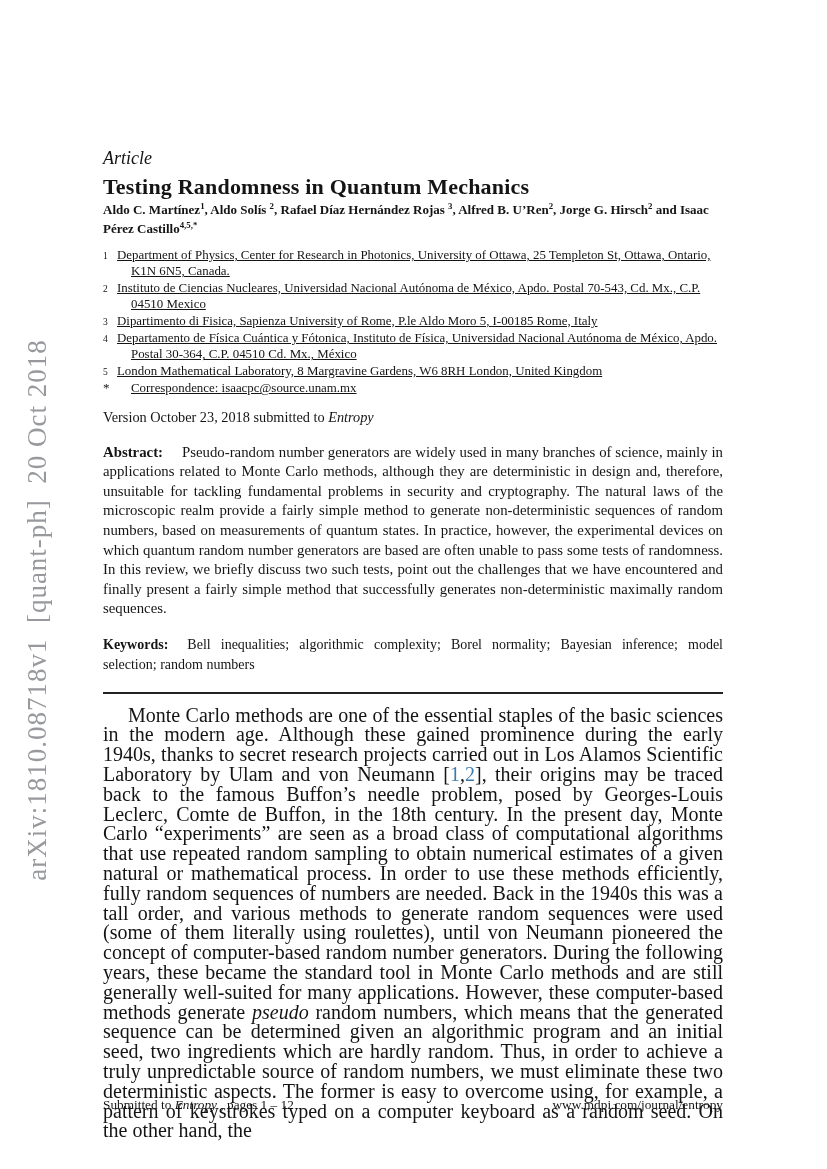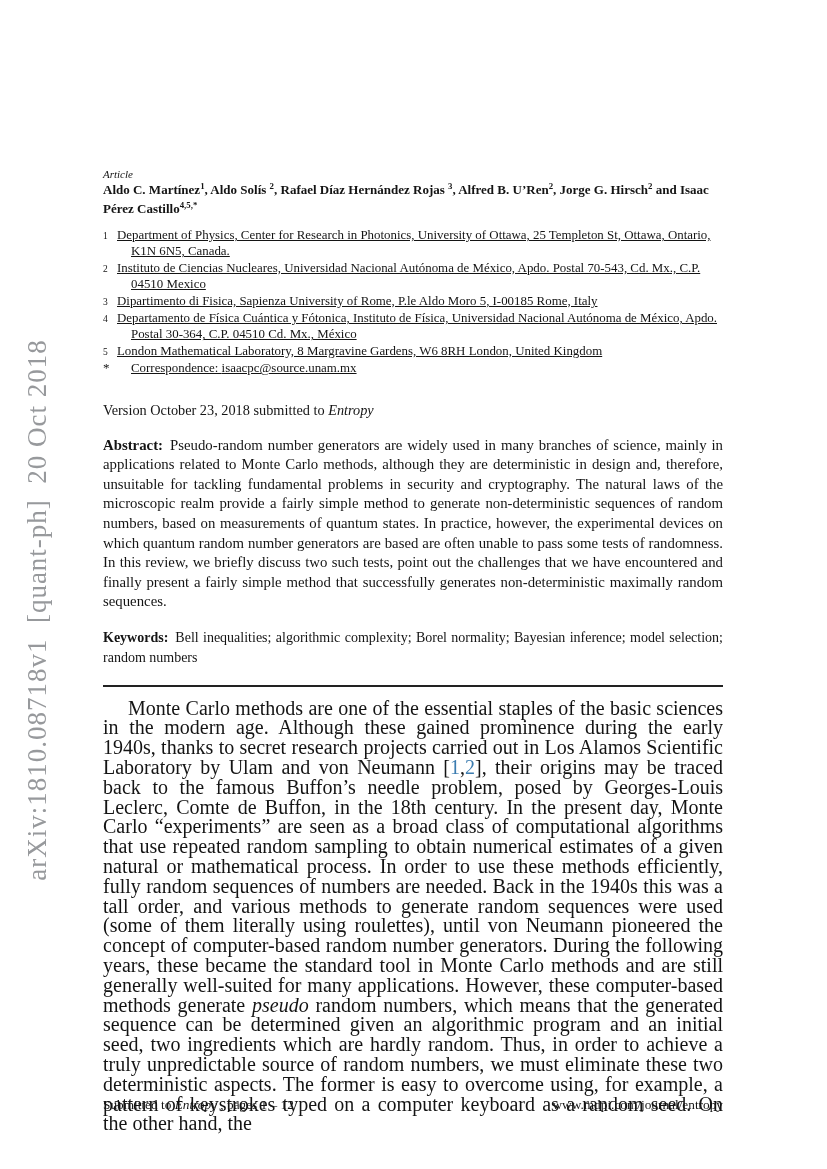--- a/index.html
+++ b/index.html
@@ -11,57 +11,58 @@
   }
   .watermark {
     position:absolute; left:37px; top:610px;
     transform:translate(-50%,-50%) rotate(-90deg);
     white-space:pre; font-size:27px; letter-spacing:1px;
     color:var(--watermark,#97999c);
   }
   .logo { position:absolute; left:656px; top:60px; width:92px; height:56px; }
   .logo svg { color:var(--logo,#2b3478); display:block; }
   .content { position:absolute; left:103px; top:148px; width:620px; }
-  .article-type { font-style:italic; font-size:11px;margin-top:20px; }
+  .article-type { font-style:italic; font-size:18px; }
   .title { font-size:22px; line-height:26px; font-weight:bold; margin-top:5px; letter-spacing:0.2px; }
   .authors { font-weight:bold; font-size:13px; line-height:19px; width:606px; }
   .affiliations { margin-top:9px; font-size:12.9px; line-height:16.4px; }
   .aff-row { display:flex; }
   .aff-marker { flex:none; width:14px; font-size:9.5px; padding-top:1px; }
   .aff-marker.star { font-size:13px; padding-top:0; }
   .aff-body { flex:1; padding-left:14px; text-indent:-14px;text-decoration:underline; }
   .corr .aff-body { text-indent:0; }
-  .version { margin-top:25px; font-size:14.3px; }
+  .version { margin-top:12px; font-size:14.3px; }
   .abstract { margin-top:17px; font-size:14.8px; line-height:19.6px; text-align:justify; }
   .keywords { margin-top:16px; font-size:14px; line-height:19.6px; text-align:justify; }
   .divider { margin-top:18px; height:1.4px; background:#222; }
   .sec-heading { margin-top:30px; font-size:15.2px; font-weight:bold; }
   .body-par { margin-top:12px; font-size:20px; line-height:19.8px; text-align:justify; text-indent:25px; }
   .footer {
     position:absolute; left:103px; top:1097px; width:620px;
     display:flex; justify-content:space-between; font-size:13.3px;
   }
   
   .sup { vertical-align:super; font-size:68%; line-height:0; }
   .it { font-style:italic; }
-  .lead { font-weight:bold; padding-right:7px; }
+  .lead { font-weight:bold; padding-right:19px; }
   .cite { color:var(--cite,#3b7cb0); }
 </style>
 </head>
 <body>
 
 <div class="page">
 
   <div class="watermark">arXiv:1810.08718v1  [quant-ph]  20 Oct 2018</div>
 
 
   <div class="content">
 
     <div class="article-type">Article</div>
 
+    <h1 class="title">Testing Randomness in Quantum Mechanics</h1>
 
     <div class="authors"><span>Aldo C. Martínez</span><span class="sup">1</span><span>, Aldo Solís </span><span class="sup">2</span><span>, Rafael Díaz Hernández Rojas </span><span class="sup">3</span><span>, Alfred B. U’Ren</span><span class="sup">2</span><span>, Jorge G. Hirsch</span><span class="sup">2</span><span> and Isaac Pérez Castillo</span><span class="sup">4,5,*</span></div>
 
     <div class="affiliations">
       <div class="aff-row">
         <span class="aff-marker">1</span>
         <span class="aff-body">Department of Physics, Center for Research in Photonics, University of Ottawa, 25 Templeton St, Ottawa, Ontario, K1N 6N5, Canada.</span>
       </div>
       <div class="aff-row">
         <span class="aff-marker">2</span>

